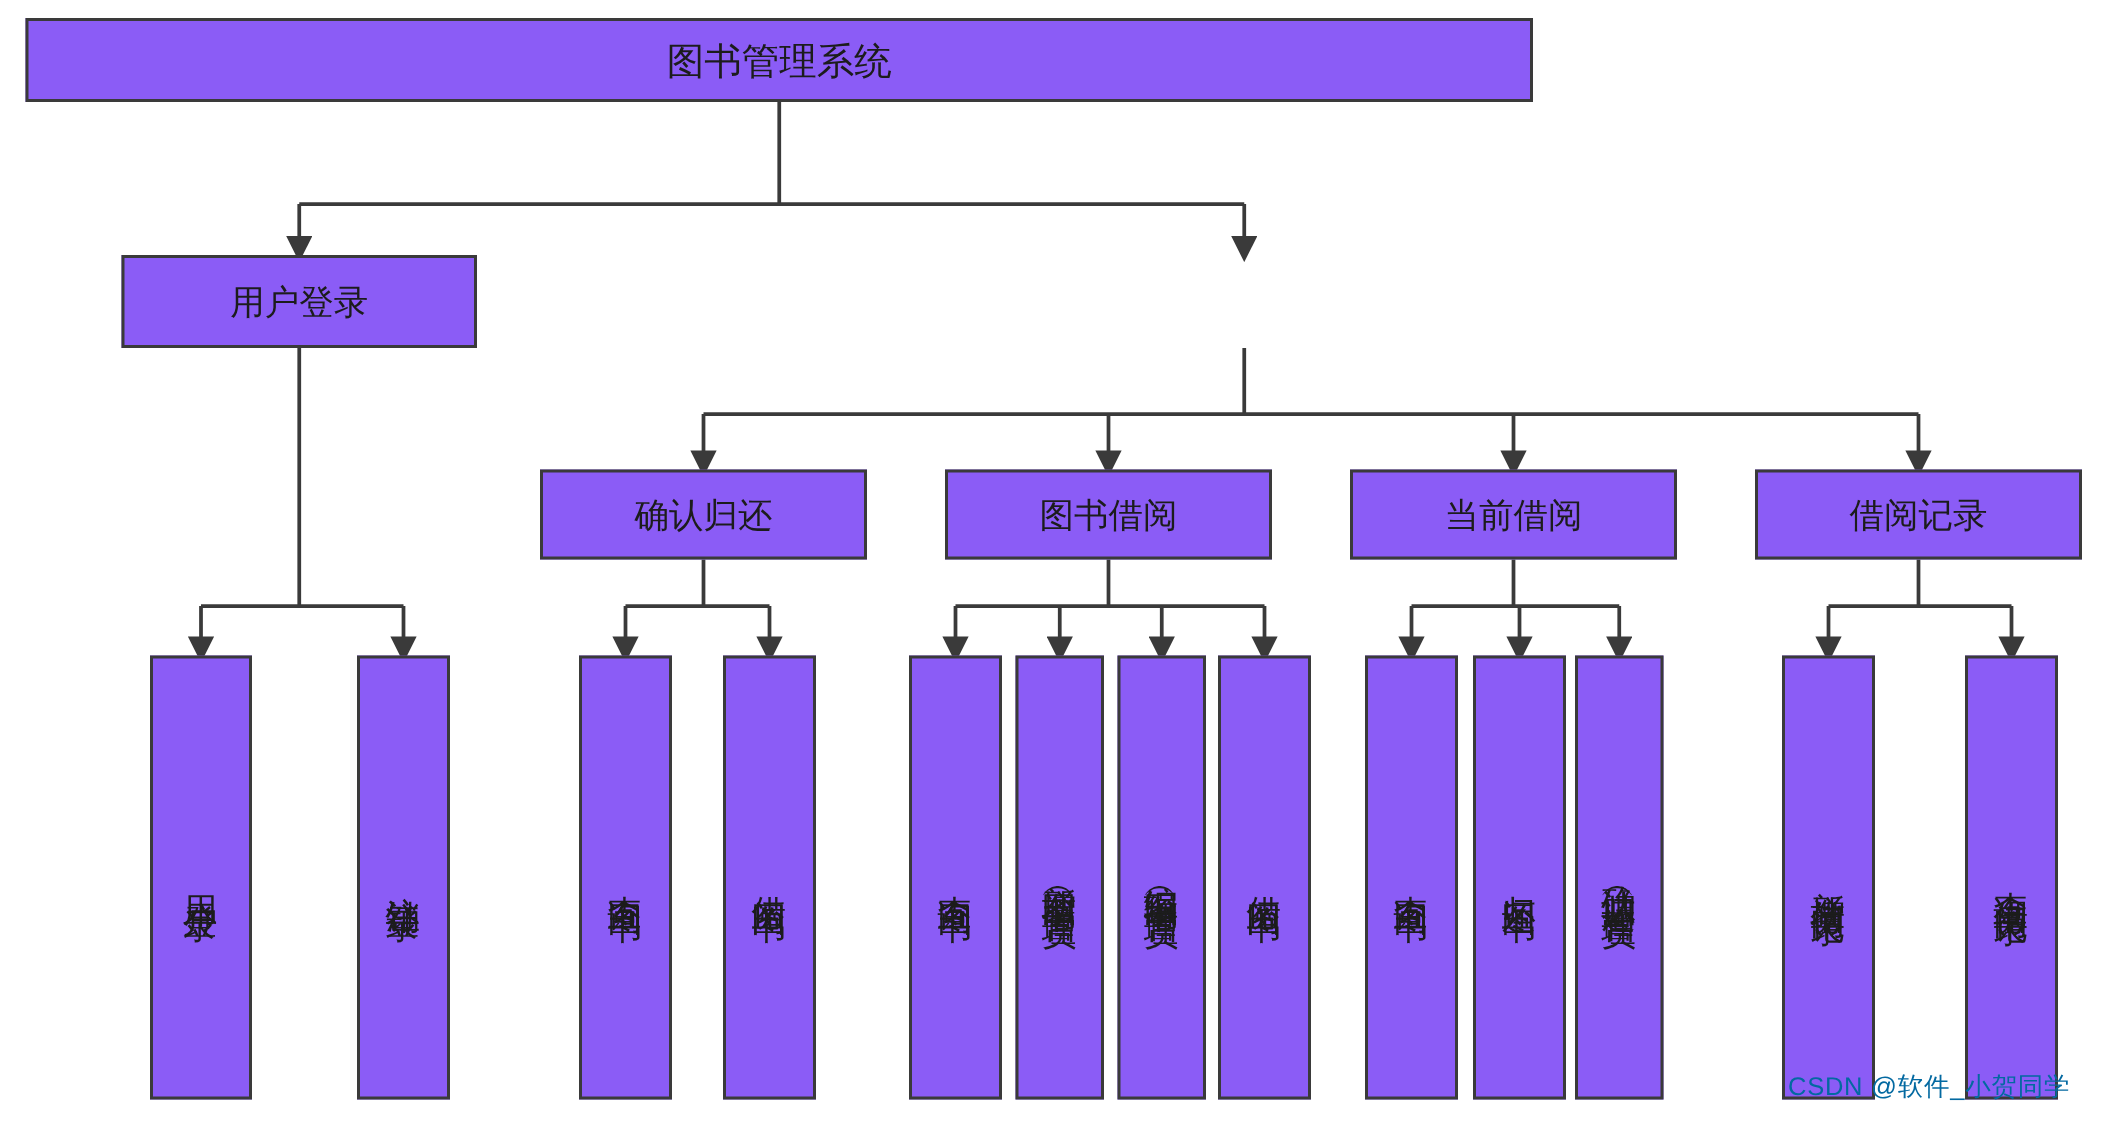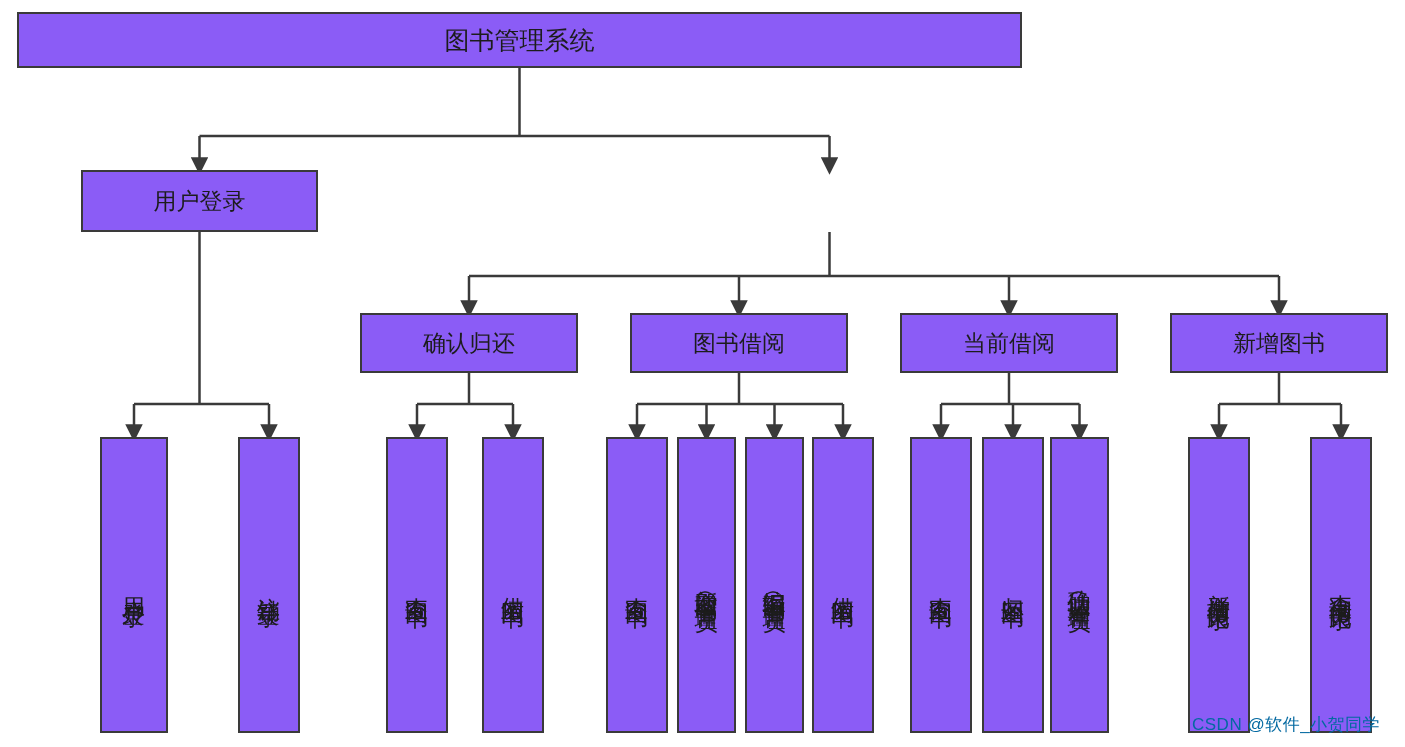--- a/index.html
+++ b/index.html
@@ -120,21 +120,21 @@
     <div class="node lvl3" style="left: 360px; top: 313px; width: 218px; height: 60px;">
       <span class="lbl">确认归还</span>
     </div>
     <div class="node lvl3" style="left: 630px; top: 313px; width: 218px; height: 60px;">
       <span class="lbl">图书借阅</span>
     </div>
     <div class="node lvl3" style="left: 900px; top: 313px; width: 218px; height: 60px;">
       <span class="lbl">当前借阅</span>
     </div>
     <div class="node lvl3" style="left: 1170px; top: 313px; width: 218px; height: 60px;">
-      <span class="lbl">新增图书</span>
+      <span class="lbl">借阅记录</span>
     </div>
     <div class="node leaf" style="left: 100px; top: 437px; width: 68px; height: 296px;">
       <span class="lbl">用户登录</span>
     </div>
     <div class="node leaf" style="left: 238px; top: 437px; width: 62px; height: 296px;">
       <span class="lbl">注销登录</span>
     </div>
     <div class="node leaf" style="left: 386px; top: 437px; width: 62px; height: 296px;">
       <span class="lbl">查询图书</span>
     </div>

